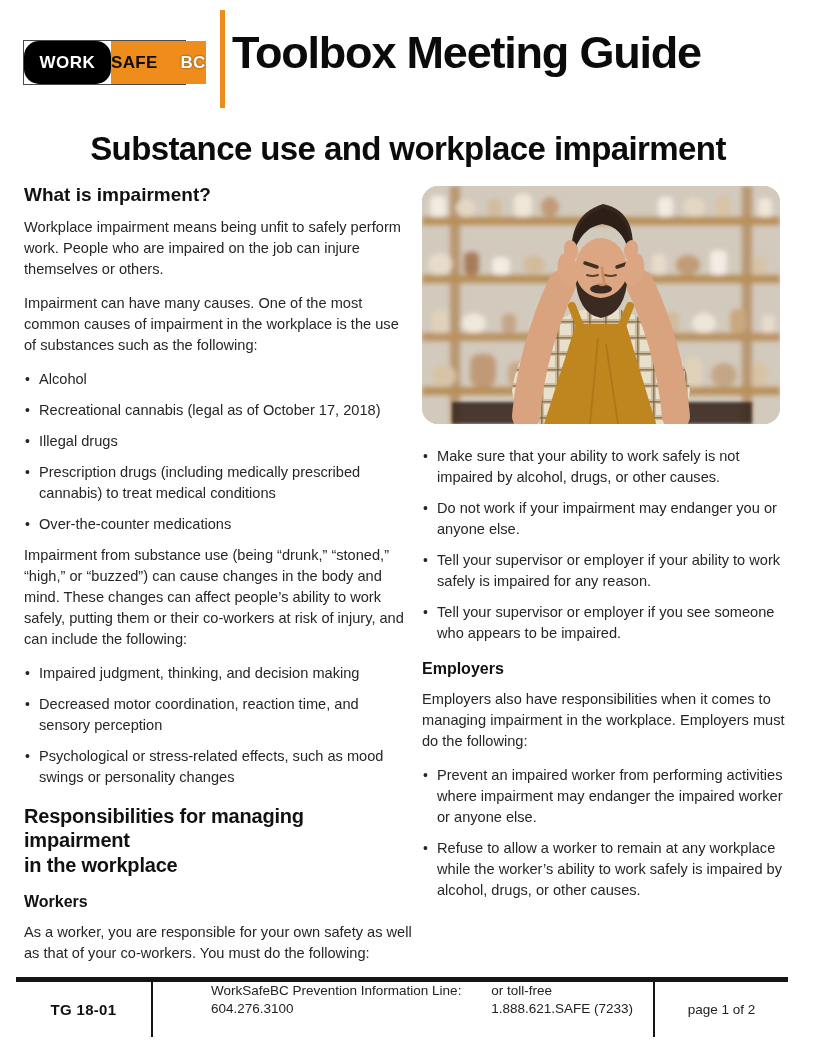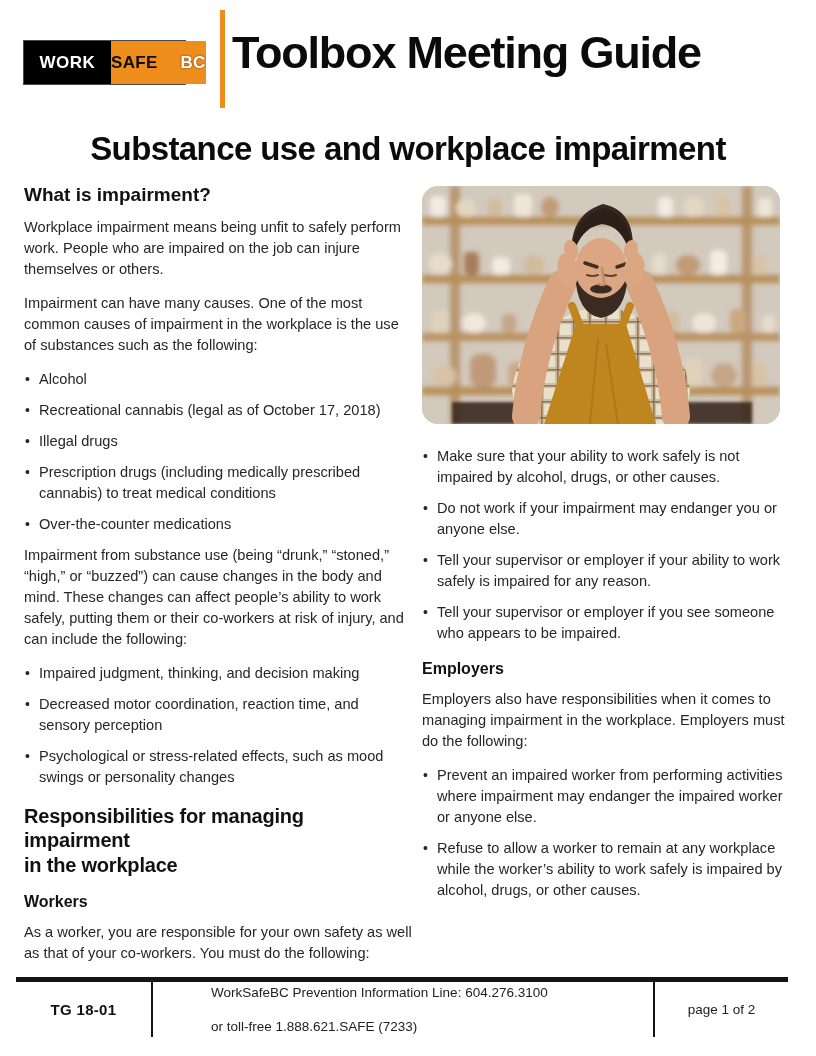--- a/index.html
+++ b/index.html
@@ -9,21 +9,21 @@
     margin:0 auto;box-sizing:border-box;
   }
   
   .hdr{position:relative;height:118px;}
   .logo{
     position:absolute;left:23px;top:40px;width:163px;height:45px;
     display:flex;align-items:stretch;border:1px solid #4a4a4a;box-sizing:border-box;
   }
   .logo-work{
     background:#000;color:#fff;flex:0 0 87px;display:flex;align-items:center;justify-content:center;
-    font-weight:bold;font-size:17px;letter-spacing:.5px;
+    font-weight:bold;font-size:17px;letter-spacing:.5px;border-radius:15px;
   }
   .logo-right{
     background:#EE8C1C;flex:1;display:flex;align-items:center;justify-content:center;gap:23px;
     font-weight:bold;font-size:17px;
   }
   .logo-safe{color:#0d0d0d;letter-spacing:.3px;}
   .logo-bc{color:#ffffff;text-shadow:0 0 2px rgba(40,30,10,.8);letter-spacing:.3px;}
   .hdr-bar{position:absolute;left:220px;top:10px;width:5px;height:98px;background:#EE8C1C;}
   .doc-title{
     position:absolute;left:232px;top:27px;margin:0;color:#0b0b0b;
@@ -56,21 +56,21 @@
     background:#cfc7bb;
   }
   
   .ftr{
     position:absolute;left:16px;top:977px;width:772px;height:55px;
     border-top:5px solid #151515;display:flex;align-items:stretch;
   }
   .f-id{width:135px;display:flex;align-items:center;justify-content:center;
     font-weight:bold;font-size:15px;letter-spacing:.3px;color:#111;}
   .f-div{width:2px;background:#151515;}
-  .f-info{flex:1;padding-left:58px;display:flex;flex-direction:column;justify-content:center;
+  .f-info{flex:1;padding-left:58px;display:flex;justify-content:center;
     gap:16px;font-size:13.5px;color:#222;line-height:1.3;}
   .f-page{width:133px;display:flex;align-items:center;justify-content:center;
     font-size:13.5px;color:#222;text-align:center;}
 </style>
 </head>
 <body>
 
 <div class="page">
 
   <div class="hdr">

